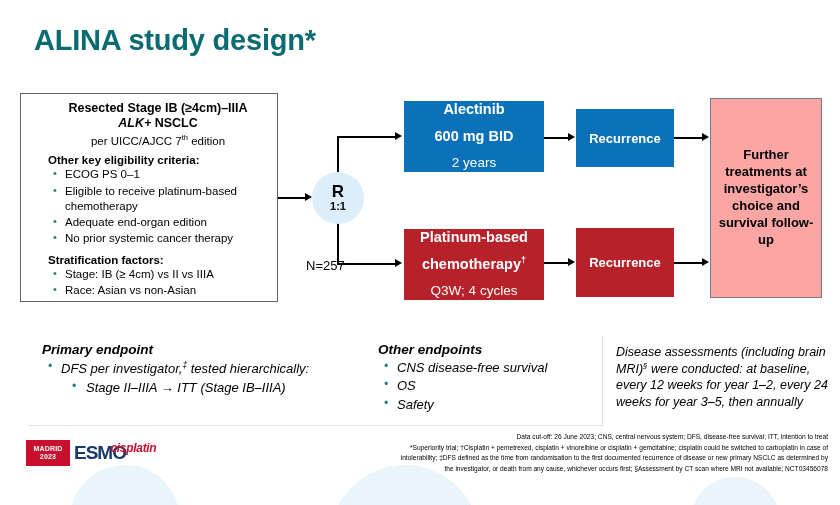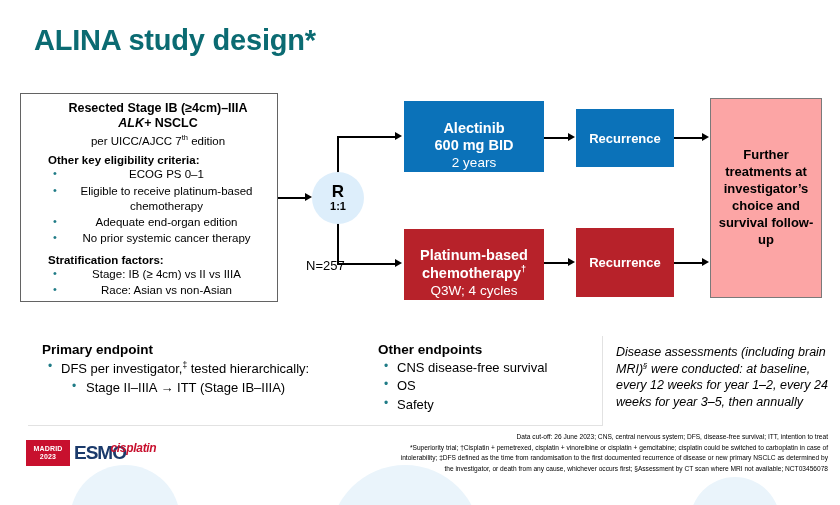--- a/index.html
+++ b/index.html
@@ -31,40 +31,40 @@
     border:1.5px solid #636363;background:#fff;box-sizing:border-box;
     padding:7px 9px 5px 27px;z-index:3;
   }
   .elig .hdr{font-size:12.5px;font-weight:bold;text-align:center;line-height:1.22;}
   .elig .hdr .it{font-style:italic;}
   .elig .sub{font-size:11.5px;text-align:center;font-weight:normal;margin-top:1px;}
   .elig .sub sup{font-size:7.5px;vertical-align:super;}
   .elig .lbl{font-size:11.5px;font-weight:bold;margin-top:7px;}
   .elig ul{list-style:none;margin:1px 0 0 0;padding:0;}
   .elig li{
-    font-size:11.5px;line-height:1.33;position:relative;padding-left:17px;margin-top:1px;text-align:center;
+    font-size:11.5px;line-height:1.33;position:relative;padding-left:17px;margin-top:1px;
   }
   .elig li:before{
     content:"\2022";position:absolute;left:5px;top:-1px;color:#1f7b86;font-size:11px;
   }
 
   
   .rcircle{
     position:absolute;left:312px;top:172px;width:52px;height:52px;border-radius:50%;
     background:#ddeefb;display:flex;flex-direction:column;align-items:center;
     justify-content:center;z-index:4;
   }
   .rcircle .r{font-size:17px;font-weight:bold;line-height:1;}
   .rcircle .ratio{font-size:11px;font-weight:bold;line-height:1.1;}
   .nlabel{position:absolute;left:306px;top:258px;font-size:13px;font-weight:normal;z-index:4;}
 
   
   .armbox{
     position:absolute;box-sizing:border-box;color:#fff;
-    display:flex;flex-direction:column;align-items:center;justify-content:flex-end;
+    display:flex;flex-direction:column;align-items:center;justify-content:space-between;
     text-align:center;z-index:3;
   }
   .arm-alec{left:404px;top:101px;width:140px;height:71px;background:#0b72b9;}
   .arm-chemo{left:404px;top:229px;width:140px;height:71px;background:#b7222a;}
   .armbox .l1{font-size:14.5px;font-weight:bold;line-height:1.2;}
   .armbox .l2{font-size:14.5px;font-weight:bold;line-height:1.2;}
   .armbox .l3{font-size:13.5px;font-weight:normal;line-height:1.3;}
   .armbox sup{font-size:9px;vertical-align:super;}
 
   .rec{
@@ -88,21 +88,21 @@
     border-bottom:4.5px solid transparent;border-left:7px solid #000;z-index:2;
   }
 
   
   .endpanel{
     position:absolute;left:28px;top:336px;width:575px;height:90px;
     border:1px solid #e2e2e2;border-top:none;border-left:none;
     background:#fff;box-sizing:border-box;z-index:3;
   }
   .ep-title{font-size:13.5px;font-weight:bold;}
-  .ep-col{position:absolute;}
+  .ep-col{position:absolute;font-style:italic;}
   .ep-primary{left:14px;top:6px;width:350px;}
   .ep-other{left:350px;top:6px;width:220px;}
   .ep-list{list-style:none;margin:2px 0 0 0;padding:0;}
   .ep-list li{font-size:13px;line-height:1.42;position:relative;padding-left:19px;}
   .ep-list li:before{content:"\2022";position:absolute;left:6px;top:-1px;color:#1f7b86;font-size:12px;}
   .ep-list li.sub{padding-left:44px;font-size:13px;}
   .ep-list li.sub:before{left:30px;}
   .ep-list sup{font-size:8.5px;vertical-align:super;}
 
   .assess{

